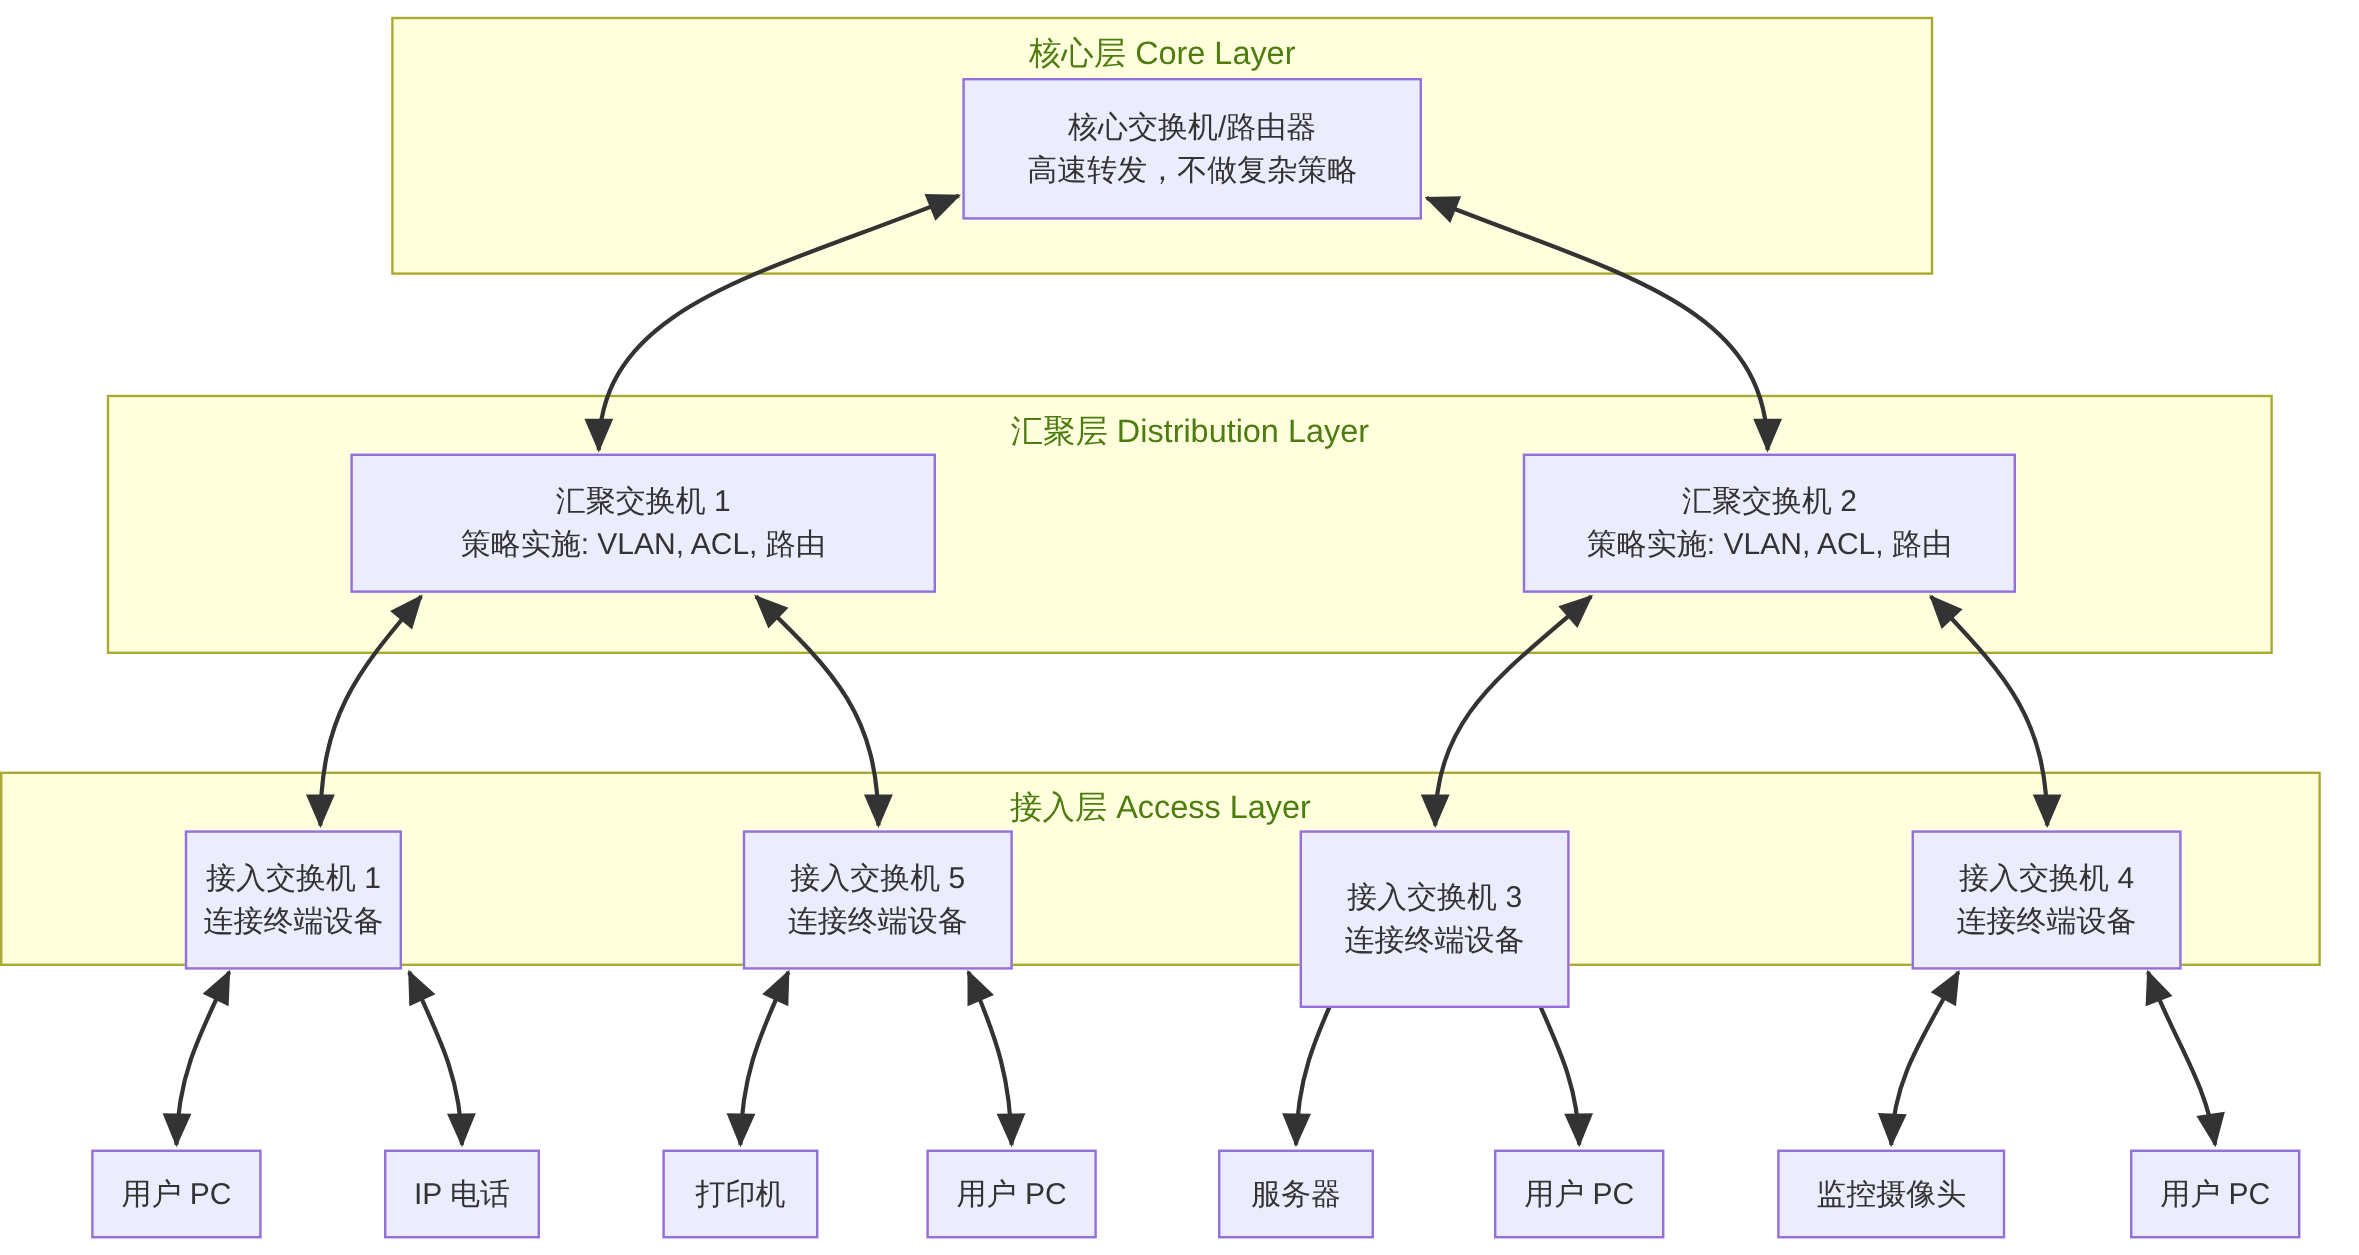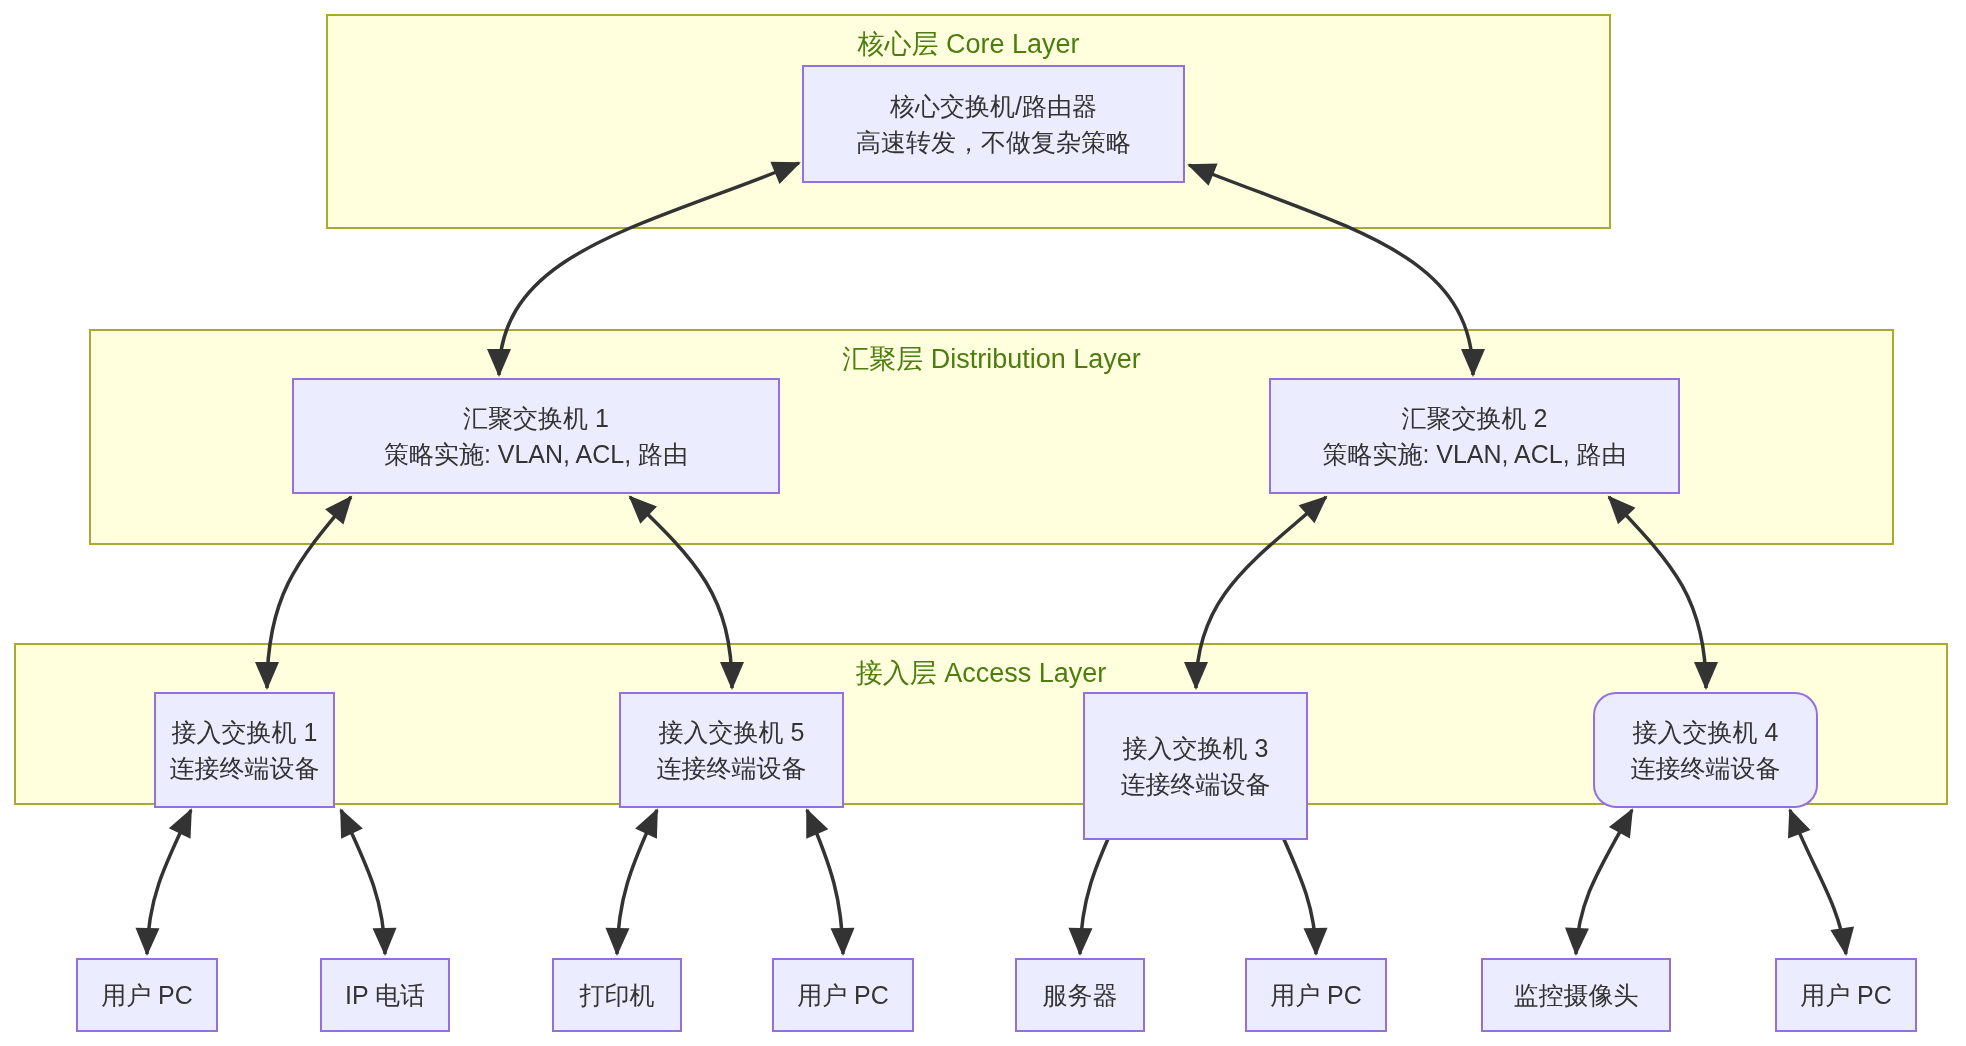--- a/index.html
+++ b/index.html
@@ -60,21 +60,21 @@
 <div class="canvas">
 
   <div class="layer-band" style="left:326px;top:14px;width:1285px;height:215px;">
     <div class="layer-title">核心层 Core Layer</div>
   </div>
 
   <div class="layer-band" style="left:89px;top:329px;width:1805px;height:216px;">
     <div class="layer-title">汇聚层 Distribution Layer</div>
   </div>
 
-  <div class="layer-band" style="left:14px;top:643px;width:1934px;height:162px;">
+  <div class="layer-band" style="left:0;top:643px;width:1934px;height:162px;">
     <div class="layer-title">接入层 Access Layer</div>
   </div>
 
   <svg class="edges" viewBox="0 0 1966 1046" xmlns="http://www.w3.org/2000/svg">
     <defs>
       <marker id="ah" viewBox="0 0 32 30" markerUnits="userSpaceOnUse" markerWidth="32" markerHeight="30" refX="28" refY="15" orient="auto-start-reverse">
         <path d="M 2 3 L 30 15 L 2 27 Z" fill="#333333"></path>
       </marker>
     </defs>
     <path class="link" d="M 799 163 C 640 228, 499 252, 499 375" marker-start="url(#ah)" marker-end="url(#ah)"></path>
@@ -116,21 +116,21 @@
   <div class="node" style="left:619px;top:692px;width:225px;height:116px;">
     <span class="l">接入交换机 5</span>
     <span class="l">连接终端设备</span>
   </div>
 
   <div class="node" style="left:1083px;top:692px;width:225px;height:148px;">
     <span class="l">接入交换机 3</span>
     <span class="l">连接终端设备</span>
   </div>
 
-  <div class="node" style="left:1593px;top:692px;width:225px;height:116px;border-radius:23px;">
+  <div class="node" style="left:1593px;top:692px;width:225px;height:116px;">
     <span class="l">接入交换机 4</span>
     <span class="l">连接终端设备</span>
   </div>
 
   <div class="node" style="left:76px;top:958px;width:142px;height:74px;">
     <span class="l">用户 PC</span>
   </div>
   <div class="node" style="left:320px;top:958px;width:130px;height:74px;">
     <span class="l">IP 电话</span>
   </div>

